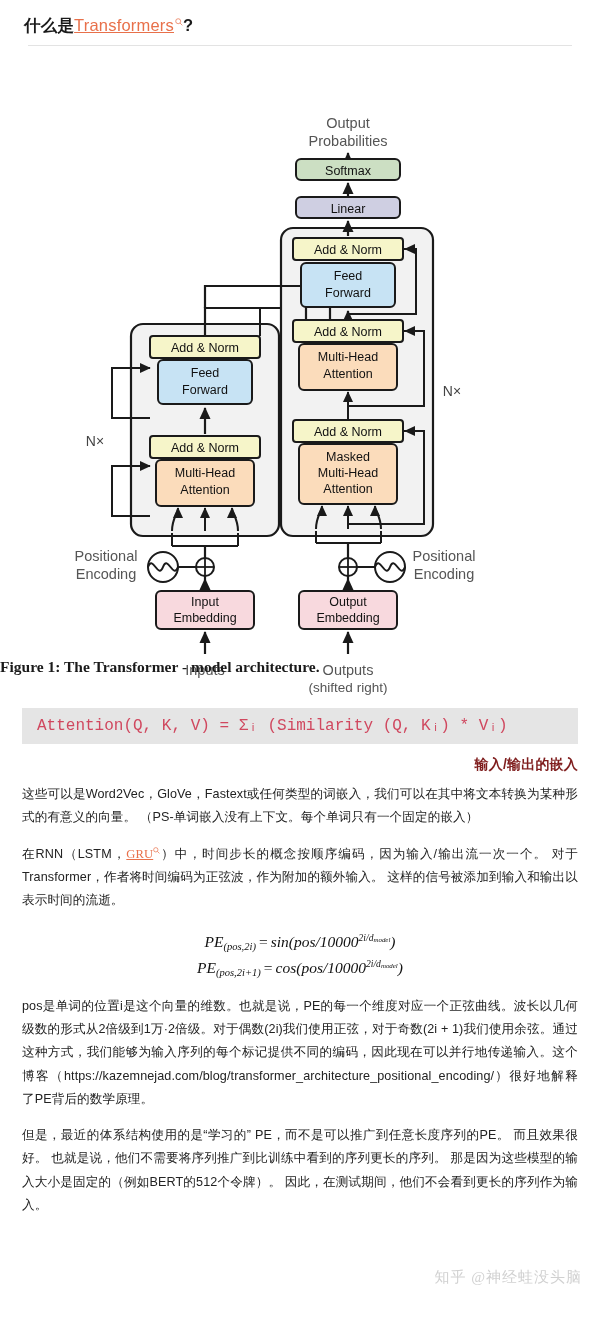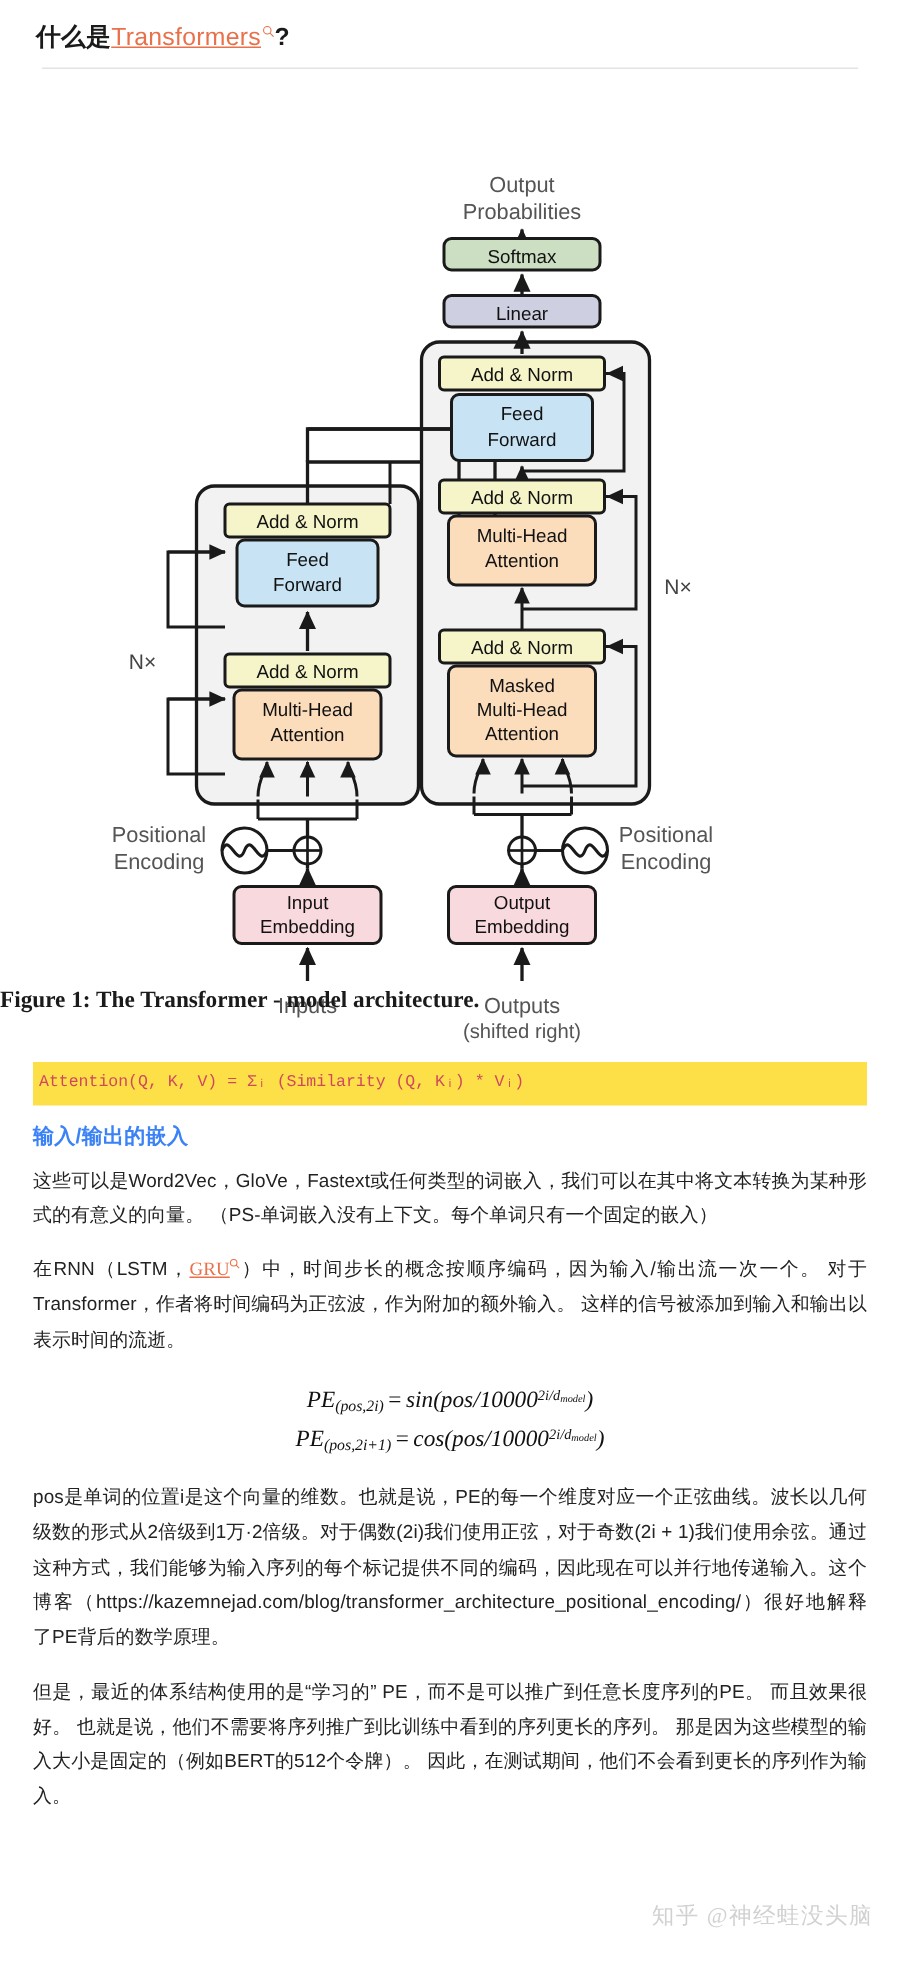--- a/index.html
+++ b/index.html
@@ -72,36 +72,37 @@
   }
   p.para {
     font-size: 12.6px;
     line-height: 1.85;
     color: #222222;
     margin: 0 0 13px 0;
     text-align: justify;
     letter-spacing: 0.1px;
   }
   .code-block {
-    background: #fde047;
+    background: #e5e5e5;
     color: #d0485f;
     font-family: "Liberation Mono", monospace;
-    font-size: 11px;
-    padding: 6px 4px 6px 4px;
+    font-size: 16px;
+    padding: 6px 4px 6px 15px;
     margin: 2px 0 12px 0;
     line-height: 1.5;
     white-space: nowrap;
     overflow: hidden;
   }
   h2.section {
     font-size: 14px;
     font-weight: bold;
-    color: #3b82f6;
+    color: #7f1d1d;
     margin: 8px 0 9px 0;
     letter-spacing: 0.2px;
+    text-align: right;
   }
   .inline-link {
     color: #e8704a;
     font-family: Liberation Serif, serif;
   }
   .inline-sup {
     display: inline-block;
     position: relative;
     top: -4px;
     width: 7px; height: 7px;

